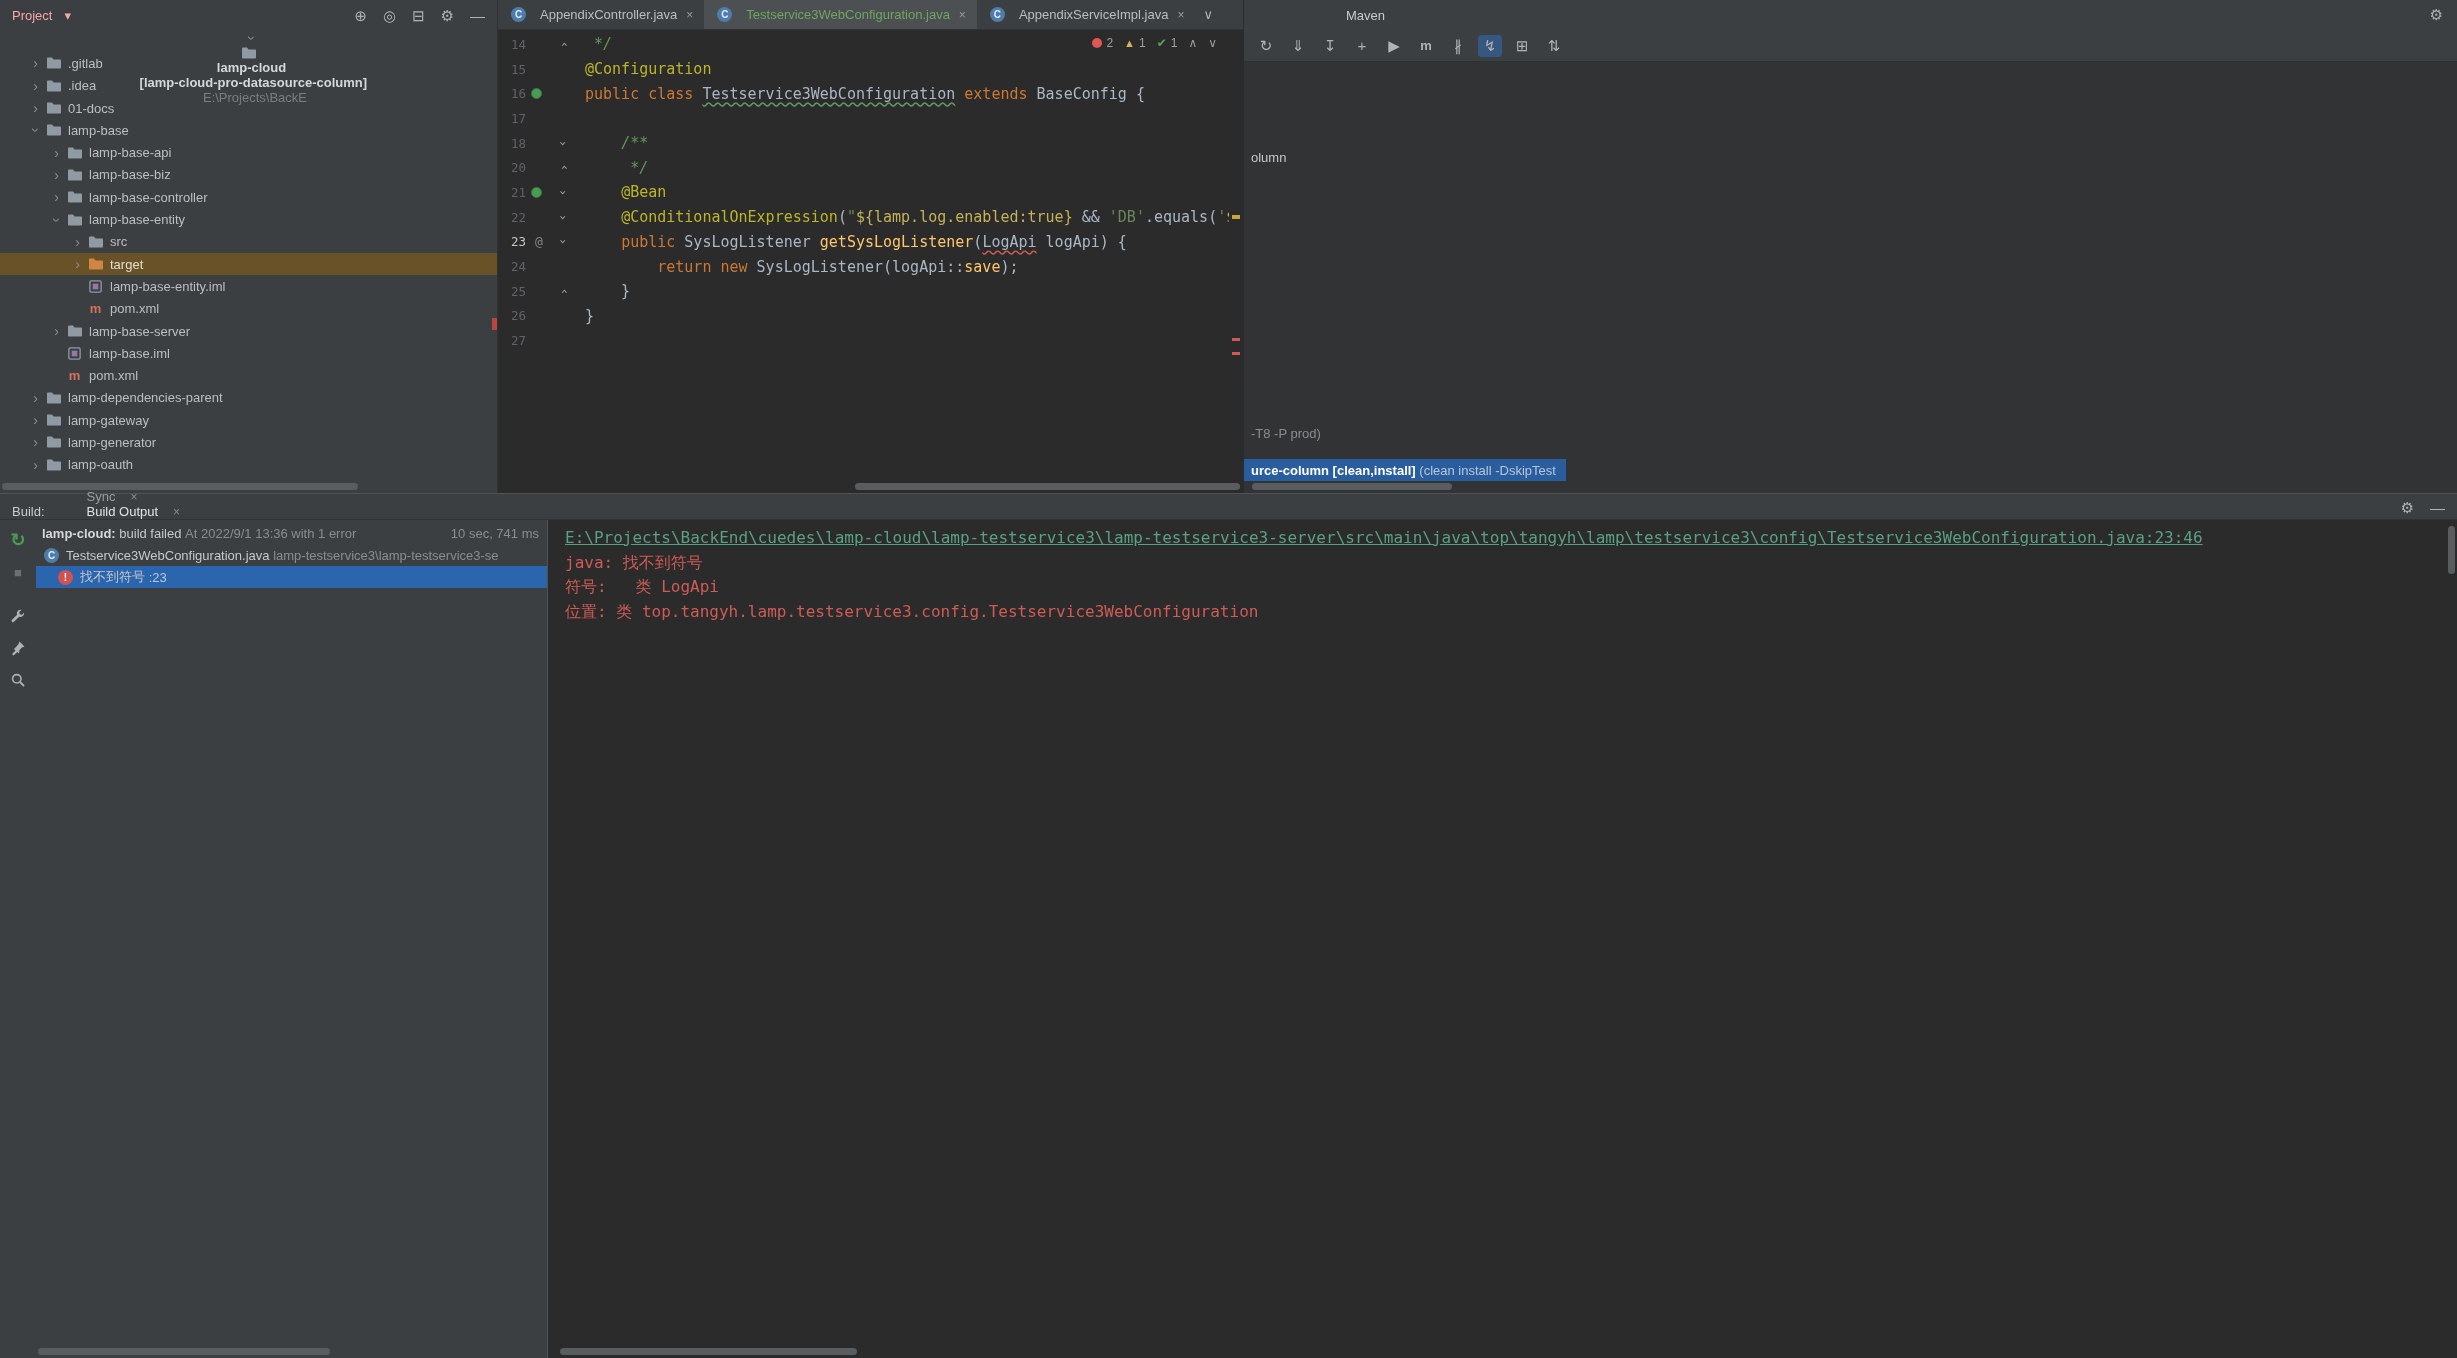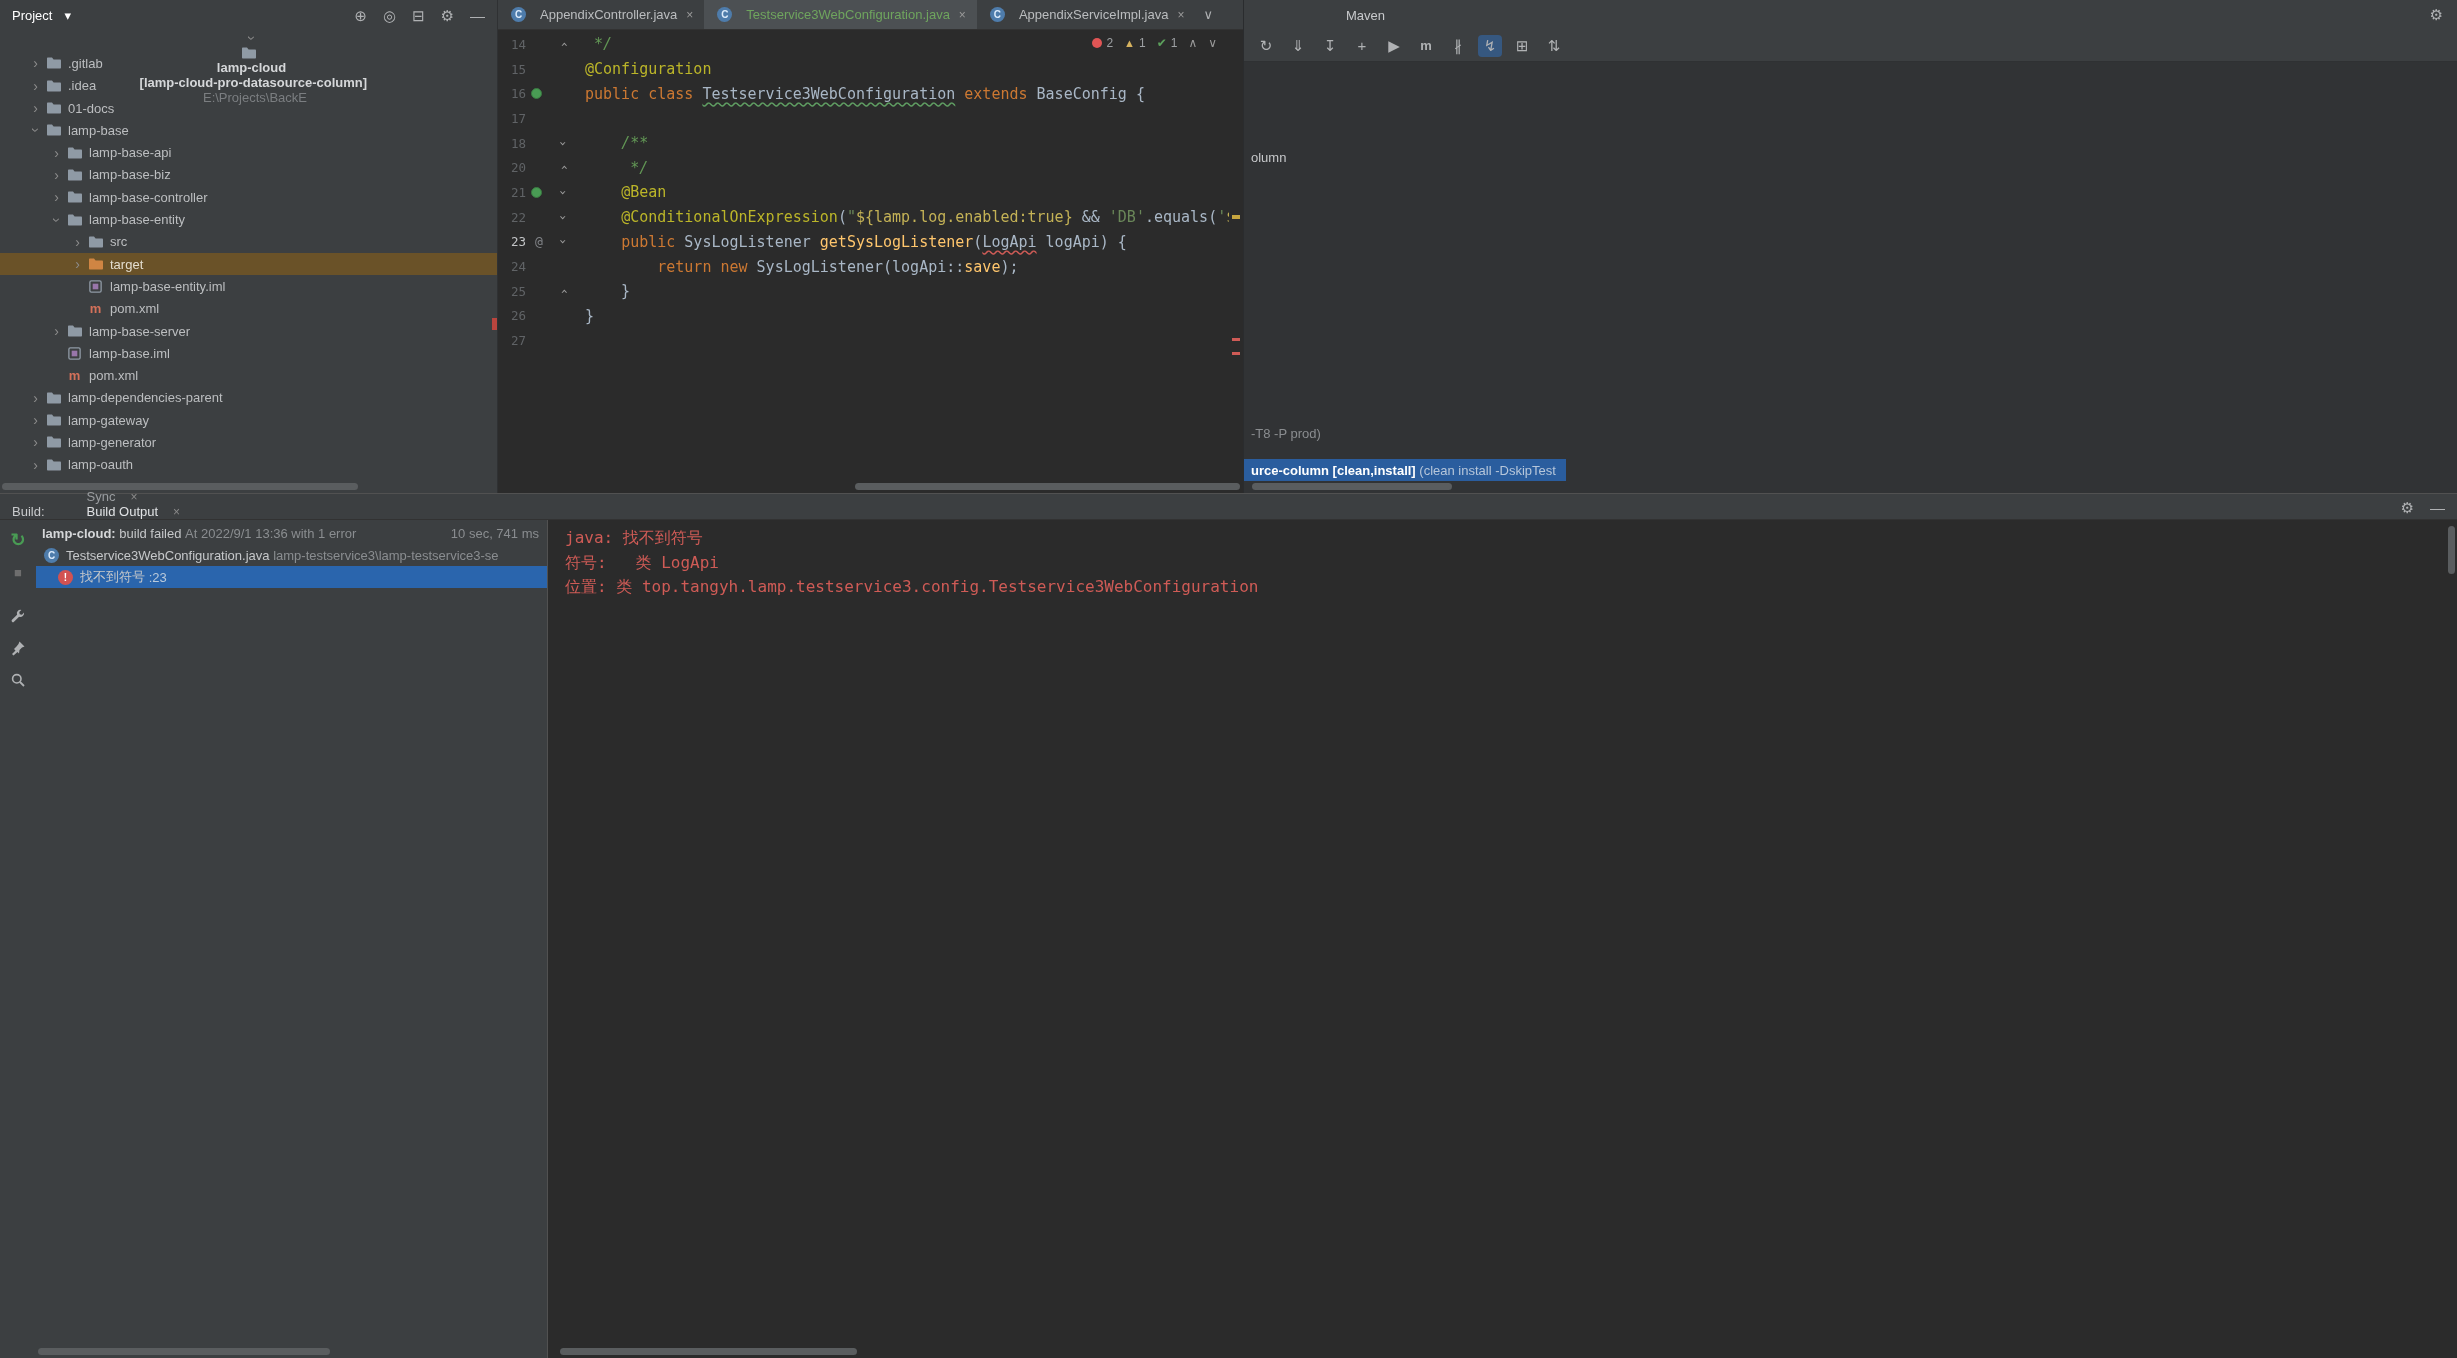--- a/index.html
+++ b/index.html
@@ -6,21 +6,21 @@
   html,body{background:#2b2b2b}
   #app{position:relative;width:2457px;height:1358px;overflow:hidden;background:#2b2b2b;
        font-family:"Liberation Sans",sans-serif;font-size:13px;color:#bcbec0}
 
   
   #top{position:absolute;top:0;left:0;width:2457px;height:493px}
 
   
   #project{position:absolute;top:0;left:0;width:498px;height:493px;background:#3c3f41;border-right:1px solid #2f3133}
   #pp-header{height:30px;display:flex;align-items:center;padding:0 12px}
-  #pp-title{display:flex;align-items:center;gap:12px;color:#ffffff}
+  #pp-title{display:flex;align-items:center;gap:12px;color:#fca5a5}
   #pp-icons{margin-left:auto;display:flex;align-items:center}
   .hicon{color:#afb1b3;font-size:15px;margin-left:16px;line-height:1}
   #tree{position:absolute;top:30px;left:0;right:0;bottom:12px;overflow:hidden}
   .trow{display:flex;align-items:center;height:22.3px;white-space:pre;color:#bcbec0}
   .trow.sel-warm{background:#6a5228}
   .trow.sel-warm .tlabel{color:#e3ddcf}
   .tlabel.b,.tqual{font-weight:bold;color:#d5d7d9}
   .tdim{color:#7b7e81;margin-left:7px}
   .chev{width:17px;flex:none;color:#8c8c8c;font-size:14px;display:inline-flex;justify-content:center;transform-origin:50% 50%}
   .chev.open{transform:rotate(90deg)}
@@ -334,19 +334,20 @@
         </div>
       <div id="bp-tree">
         <div class="thumb" style="left:2px;bottom:3px;width:292px;height:7px"></div>
       <div class="btrow" style="padding-left: 6px;"><span class="bp-b">lamp-cloud:</span><span class="bp-w"> build failed </span><span class="bp-d">At 2022/9/1 13:36 with 1 error</span><span class="bt-right">10 sec, 741 ms</span></div>
           <div class="btrow" style="padding-left: 6px;"><span class="icw"><span class="cicon">C</span></span><span class="bp-w">Testservice3WebConfiguration.java </span><span class="bp-d">lamp-testservice3\lamp-testservice3-se</span></div>
           <div class="btrow sel-blue" style="padding-left: 20px;"><span class="icw"><span class="eicon">!</span></span><span class="bp-w">找不到符号 </span><span class="bp-sd">:23</span></div>
         </div>
       <div id="bp-console">
         <div class="thumb" style="left:12px;bottom:3px;width:297px;height:7px"></div>
         <div class="thumb" style="right:2px;top:6px;width:7px;height:48px"></div>
+      <div class="conline link">E:\Projects\BackEnd\cuedes\lamp-cloud\lamp-testservice3\lamp-testservice3-server\src\main\java\top\tangyh\lamp\testservice3\config\Testservice3WebConfiguration.java:23:46</div>
           <div class="conline error">java: 找不到符号</div>
           <div class="conline error">符号:   类 LogApi</div>
           <div class="conline error">位置: 类 top.tangyh.lamp.testservice3.config.Testservice3WebConfiguration</div>
         </div>
     </div>
   </div>
 </div>
 
 </body></html>

